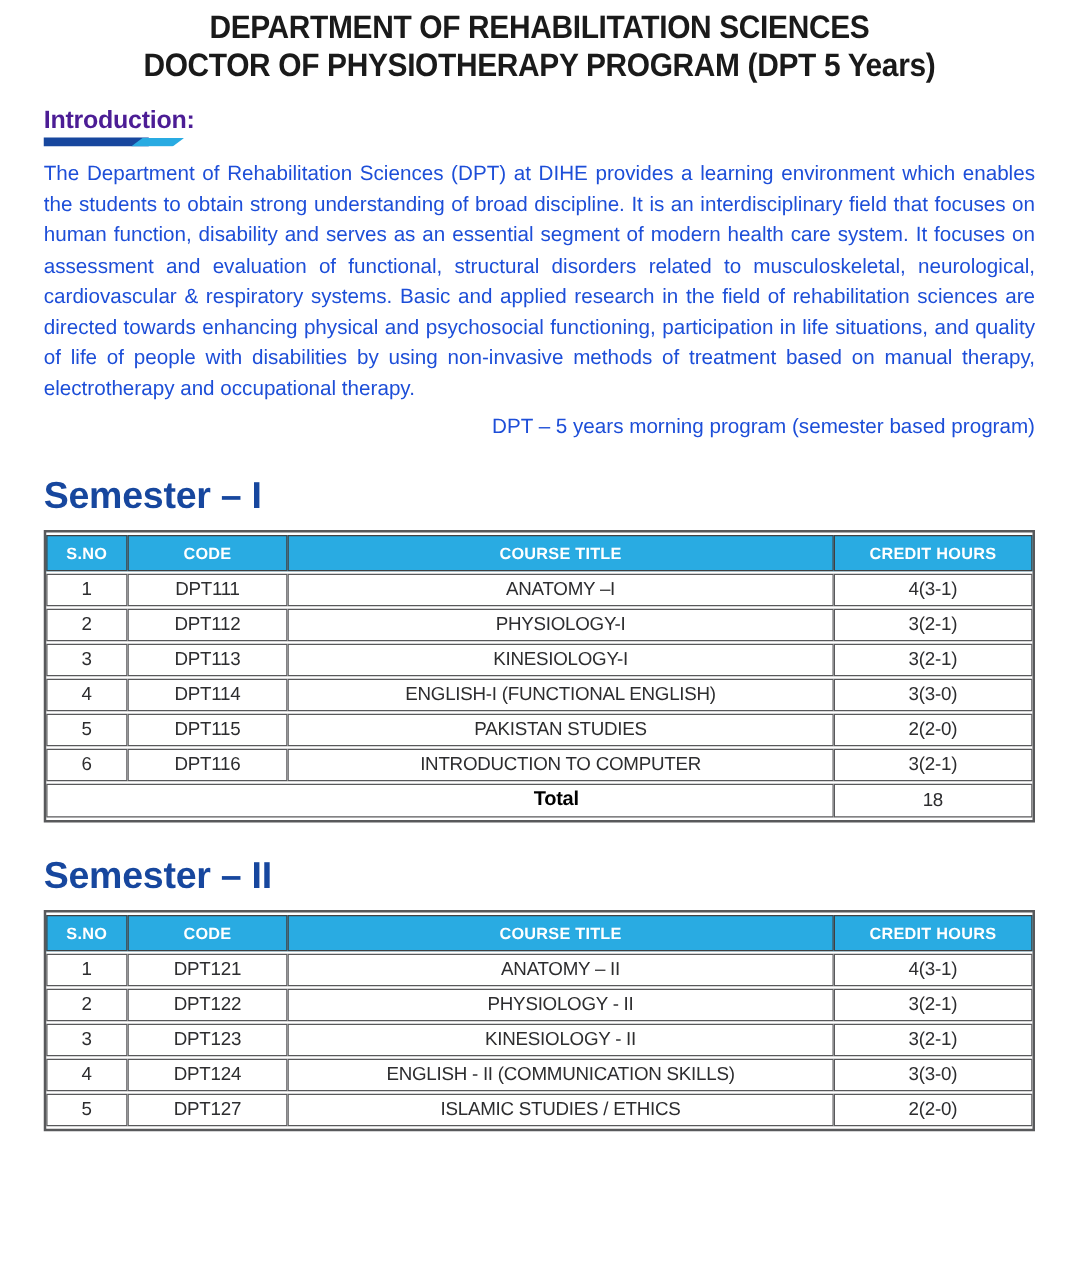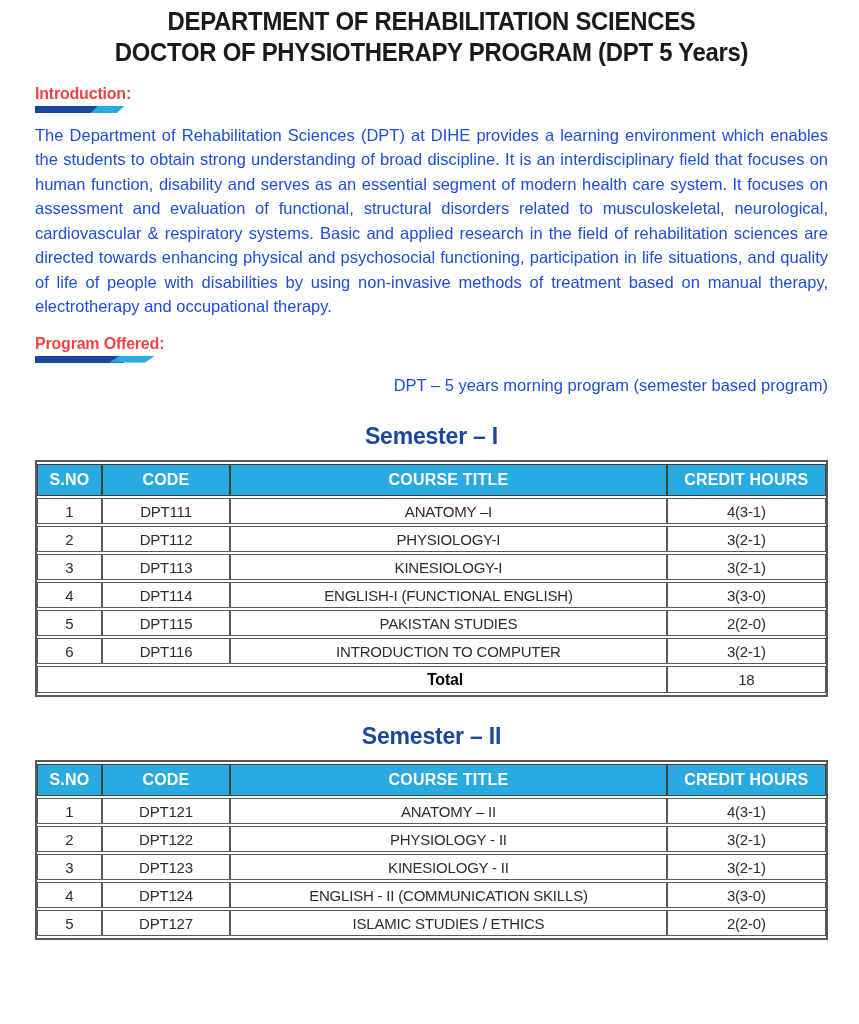--- a/index.html
+++ b/index.html
@@ -25,23 +25,23 @@
     letter-spacing: -0.3px;
     transform: scaleX(0.92);
     transform-origin: 50% 50%;
     white-space: nowrap;
   }
 
   
   .sec-head { display: inline-block; margin: 10px 0 8px 0; }
   .sec-head h2 {
     margin: 0;
-    font-size: 16px;
-    font-weight: bold;
-    color: #ef4444;
+    font-size: 20px;
+    font-weight: bold;
+    color: #4c1d95;
     letter-spacing: -0.2px;
     line-height: 1.1;
   }
   .bar { display: flex; height: 7px; margin-top: 3px; width: 93%; }
   .bar-dark { flex: 1 1 auto; background: #17479e; }
   .bar-light {
     width: 38%;
     background: #29abe2;
     margin-left: -14px;
     clip-path: polygon(22% 0, 100% 0, 78% 100%, 0 100%);
@@ -52,41 +52,41 @@
     font-size: 16.5px;
     line-height: 24.5px;
     text-align: justify;
     color: #1d4ed8;
   }
   .single-line { text-align: right; margin: 2px 0 4px 0; }
 
   
   .semester-title {
     margin: 26px 0 10px 0;
-    text-align: center;
-    font-size: 23px;
+    text-align: left;
+    font-size: 30px;
     font-weight: bold;
     color: #17479e;
     letter-spacing: -0.2px;
   }
   .tbl-frame { border: 2px solid #58595b; background: #ffffff; }
   table.course-table {
     width: 100%;
     border-collapse: separate;
     border-spacing: 0 2px;
     table-layout: fixed;
   }
   .course-table col.c-sno { width: 8.2%; }
   .course-table col.c-code { width: 16.3%; }
   .course-table col.c-title { width: 55.3%; }
   .course-table col.c-hours { width: 20.2%; }
   .course-table th {
     background: #29abe2;
     color: #ffffff;
-    font-size: 16px;
+    font-size: 13px;
     font-weight: bold;
     padding: 6px 3px;
     border: 1px solid #404041;
     text-align: center;
     letter-spacing: 0.2px;
   }
   .course-table td {
     font-size: 15px;
     color: #2d2d2f;
     text-align: center;
@@ -116,27 +116,20 @@
   <div class="sec-head">
     <h2>Introduction:</h2>
     <div class="bar">
       <div class="bar-dark"></div>
       <div class="bar-light"></div>
     </div>
   </div>
   <p class="body-text">The Department of Rehabilitation Sciences (DPT) at DIHE provides a learning environment which enables the students to obtain strong understanding of broad discipline. It is an interdisciplinary field that focuses on human function, disability and serves as an essential segment of modern health care system. It focuses on assessment and evaluation of functional, structural disorders related to musculoskeletal, neurological, cardiovascular &amp; respiratory systems. Basic and applied research in the field of rehabilitation sciences are directed towards enhancing physical and psychosocial functioning, participation in life situations, and quality of life of people with disabilities by using non-invasive methods of treatment based on manual therapy, electrotherapy and occupational therapy.</p>
 
   
-  <div class="sec-head">
-    <h2>Program Offered:</h2>
-    <div class="bar">
-      <div class="bar-dark"></div>
-      <div class="bar-light"></div>
-    </div>
-  </div>
   <p class="body-text single-line">DPT – 5 years morning program (semester based program)</p>
 
   
 
   
   <div class="semester-title">Semester – I</div>
   <div class="tbl-frame">
     <table class="course-table">
       <colgroup>
           <col class="c-sno">

